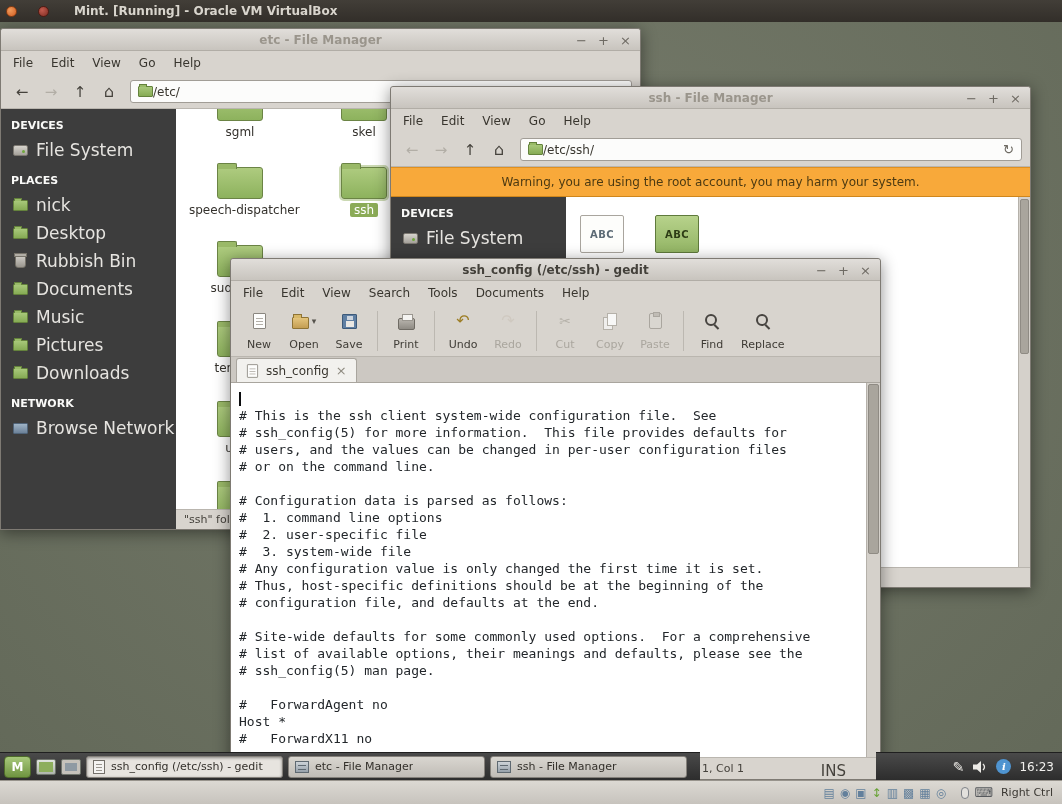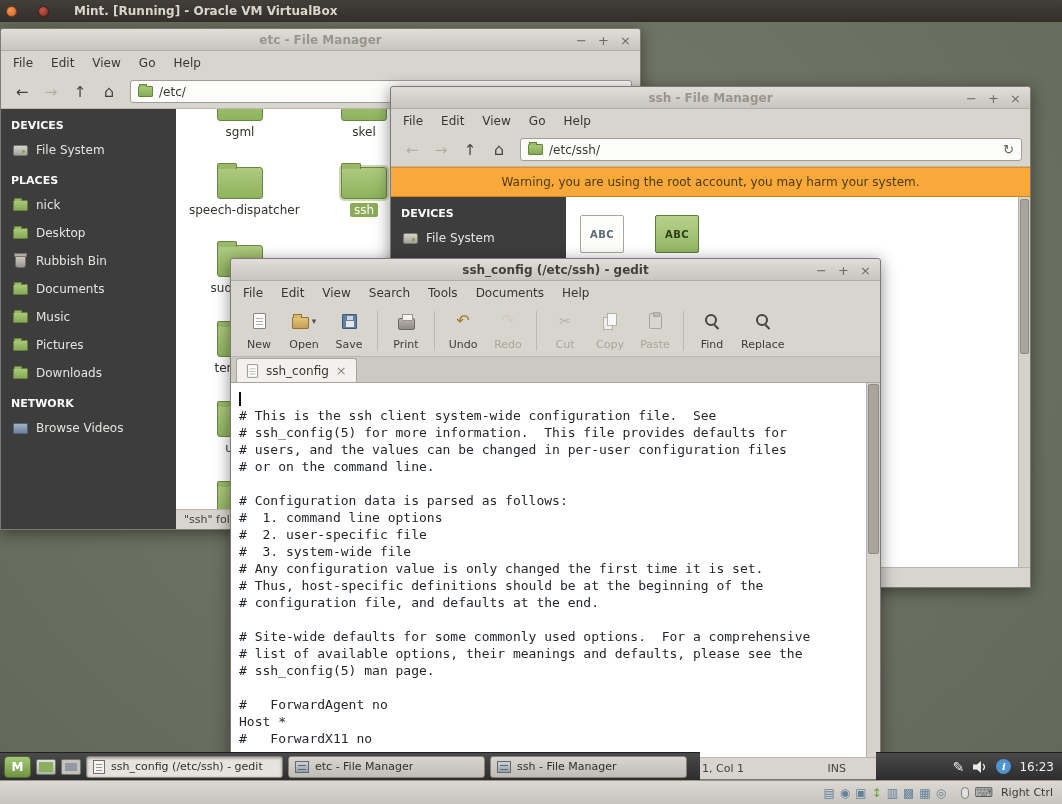--- a/index.html
+++ b/index.html
@@ -30,30 +30,30 @@
   .tbar .ttl{flex:1;text-align:center;font-size:12px;font-weight:bold;color:#9a958c;white-space:nowrap;overflow:hidden}
   .win.active .tbar .ttl{color:#43403a}
   .wc{display:flex;gap:9px;position:absolute;right:8px;top:0;height:22px;align-items:center}
   .wc span{font-size:13px;color:#6e6a63;width:13px;text-align:center;line-height:1}
   .mbar{height:24px;display:flex;align-items:center;background:#d8d4ce;padding-left:3px}
   .mitem{padding:3px 9px;font-size:12px;color:#39362f;white-space:nowrap}
   .tools{height:34px;display:flex;align-items:center;background:#d8d4ce;border-bottom:1px solid #bab6af;padding:0 8px;gap:3px}
   .navbtn{width:26px;height:24px;display:flex;align-items:center;justify-content:center;font-size:15px;color:#45423c;border-radius:3px}
   .navbtn.dis{color:#b2aea6}
   .nav-back::before{content:"←"}.nav-fwd::before{content:"→"}.nav-up::before{content:"↑"}.nav-home::before{content:"⌂";font-size:16px}
-  .pathfield{flex:1;height:23px;background:#fcfcfb;border:1px solid #a19d96;border-radius:3px;display:flex;align-items:center;gap:6px;padding:0 7px;margin-left:5px}
+  .pathfield{flex:1;height:23px;background:#fcfcfb;border:1px solid #a19d96;border-radius:3px;display:flex;align-items:center;gap:0;padding:0 7px;margin-left:5px}
   .pathtext{font-size:12px;color:#39362f}
   .refresh{margin-left:auto;font-size:13px;color:#6e6a63}
   .warn{height:30px;background:#f8a93a;border-top:1px solid #e0901f;border-bottom:1px solid #cf861c;display:flex;align-items:center;justify-content:center;font-size:12px;color:#4c3a12}
   .crow{position:absolute;left:0;right:0;bottom:0;display:flex}
   #win-etc .crow{top:80px}
   #win-ssh .crow{top:110px}
   .sbar{width:175px;background:#3d3d3d;color:#e6e4e0;flex-shrink:0;overflow:hidden}
   .shead{font-size:11px;font-weight:bold;color:#fafaf8;padding:10px 0 4px 10px}
-  .sitem{height:28px;display:flex;align-items:center;gap:8px;padding-left:12px;font-size:12px;white-space:nowrap}
+  .sitem{height:28px;display:flex;align-items:center;gap:8px;padding-left:12px;font-size:17px;white-space:nowrap}
   .maincol{flex:1;display:flex;flex-direction:column;min-width:0}
   .files{flex:1;position:relative;background:#fff;overflow:hidden}
   .fstatus{height:20px;background:#d8d4ce;border-top:1px solid #b9b5ae;font-size:11px;color:#45423c;display:flex;align-items:center;padding-left:8px;white-space:nowrap}
 
   
   .mfold{width:15px;height:11px;background:linear-gradient(#a8c87a,#86ab54);border:1px solid #64823c;border-radius:1px;position:relative;flex-shrink:0}
   .mfold::before{content:"";position:absolute;top:-3px;left:0;width:6px;height:2px;background:#99bb68;border:1px solid #64823c;border-bottom:none}
   .mdrive{width:15px;height:11px;background:linear-gradient(#d6d3cd,#a5a19a);border:1px solid #7c7871;border-radius:2px;position:relative;flex-shrink:0}
   .mdrive::after{content:"";position:absolute;right:2px;bottom:2px;width:3px;height:3px;border-radius:50%;background:#6fa83c}
   .mtrash{width:11px;height:13px;background:linear-gradient(#cfccc6,#9b978f);border:1px solid #767269;border-radius:1px 1px 3px 3px;position:relative;flex-shrink:0;margin:0 2px}
@@ -109,21 +109,21 @@
   .tab .close{color:#8d897f;font-size:13px;line-height:1}
   .tab .i-page{transform:scale(.85)}
   .gtext{position:absolute;top:124px;bottom:22px;left:0;right:0;background:#fff;overflow:hidden}
   .codes{position:absolute;top:8px;left:8px;right:15px;font-family:"DejaVu Sans Mono",monospace;font-size:13px;color:#23272b}
   .cl{height:17px;white-space:pre;overflow:hidden}
   .caret{position:absolute;left:8px;top:9px;width:2px;height:14px;background:#0c0d0f}
   .gsb{position:absolute;top:0;bottom:0;right:0;width:14px;background:#d5d1cb;border-left:1px solid #b5b1aa}
   .gsb .th{position:absolute;top:1px;left:1px;right:1px;height:170px;background:#a9a59d;border:1px solid #8f8b84;border-radius:2px}
   .gstatus{position:absolute;bottom:0;left:0;right:0;height:22px;background:#d8d4ce;border-top:1px solid #bab6af}
   .gstatus .pos{position:absolute;right:136px;top:4px;font-size:11px;color:#45423c}
-  .gstatus .mode{position:absolute;right:34px;top:4px;font-size:11px;color:#45423c}
+  .gstatus .mode{position:absolute;right:34px;top:4px;font-size:15px;color:#45423c}
 
   
   .panelL{position:absolute;left:0;top:752px;width:700px;height:28px;background:linear-gradient(#4a4a4a,#2d2d2d);border-top:1px solid #1f1f1f;z-index:45;display:flex;align-items:center;gap:5px;padding:0 4px}
   .panelR{position:absolute;right:0;top:752px;width:186px;height:28px;background:linear-gradient(#4a4a4a,#2d2d2d);border-top:1px solid #1f1f1f;z-index:45;display:flex;align-items:center;justify-content:flex-end;gap:8px;padding:0 8px}
   .mintbtn{width:27px;height:22px;border-radius:4px;background:linear-gradient(#a7c87b,#6f9440);border:1px solid #4e6b2a;color:#fff;font-weight:bold;font-size:12px;display:flex;align-items:center;justify-content:center;flex-shrink:0}
   .launch{width:20px;height:16px;border-radius:2px;position:relative;flex-shrink:0}
   .l1{background:linear-gradient(#dfe3de,#aeb4ac);border:1px solid #6f746c}
   .l1::after{content:"";position:absolute;inset:2px;background:#8dae5d}
   .l2{background:#c6c2bb;border:1px solid #6f746c}
   .l2::after{content:"";position:absolute;inset:3px;background:#8f9aa3}
@@ -210,21 +210,21 @@
           <span class="mfold"></span>
           <span>Pictures</span>
         </div>
         <div class="sitem">
           <span class="mfold"></span>
           <span>Downloads</span>
         </div>
         <div class="shead">NETWORK</div>
         <div class="sitem">
           <span class="mnet"></span>
-          <span>Browse Videos</span>
+          <span>Browse Network</span>
         </div>
       </div>
       <div class="maincol">
         <div class="files">
           <div class="fitem fi1">
             <div class="folder"></div>
             <div class="flabel">sgml</div>
           </div>
           <div class="fitem fi2">
             <div class="folder"></div>

